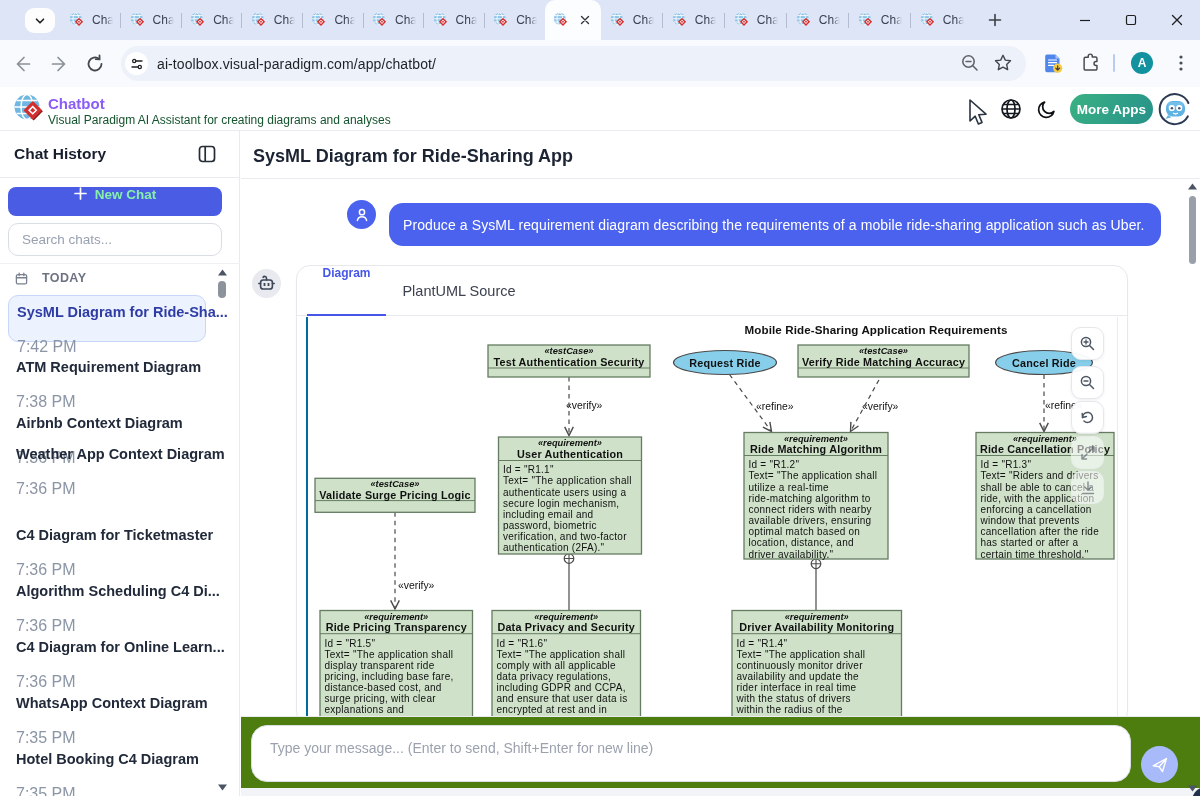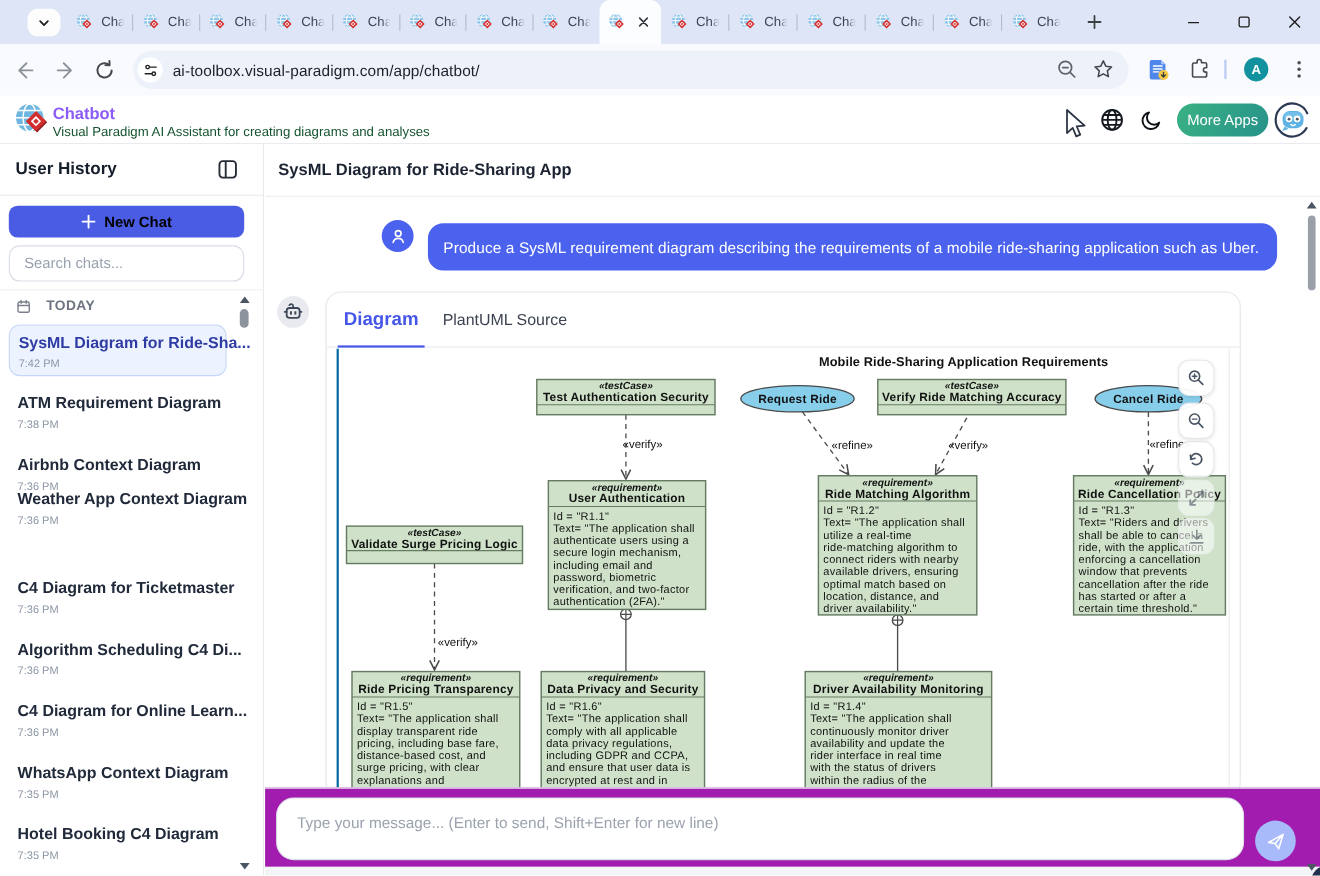--- a/index.html
+++ b/index.html
@@ -18,57 +18,57 @@
 
   #toolbar { left:0; top:40px; width:1200px; height:47px; background:#f8fafd; }
   #omnibox { left:121px; top:46px; width:905px; height:35px; background:#edf1fa; border-radius:18px; }
   #sitechip { left:125px; top:52px; width:23px; height:23px; background:#fff; border-radius:50%; display:flex; align-items:center; justify-content:center; }
   #urltext { left:157px; top:46px; height:35px; display:flex; align-items:center; font-size:14px; color:#1d2126; letter-spacing:.1px; }
 
   
   #appheader { left:0; top:87px; width:1200px; height:44px; background:#fff; border-bottom:1px solid #e9ebef; }
   #appname { left:48px; top:95px; font-size:15px; font-weight:bold; color:#8b5cf6; }
   #apptag { left:48px; top:113px; font-size:12px; color:#14532d; }
-  #moreapps { left:1070px; top:94px; width:83px; height:30px; border-radius:15px; background:linear-gradient(120deg,#3ab183 0%,#27928a 100%); color:#fff; font-size:13.5px; font-weight:normal; display:flex; align-items:center; justify-content:center; }
+  #moreapps { left:1070px; top:94px; width:83px; height:30px; border-radius:15px; background:linear-gradient(120deg,#3ab183 0%,#27928a 100%); color:#fff; font-size:13.5px; font-weight:bold; display:flex; align-items:center; justify-content:center; }
 
   
   #sidebar { left:0; top:131px; width:240px; height:665px; background:#fff; border-right:1px solid #e8eaee; }
   #sb-title { left:14px; top:145px; font-size:15.5px; font-weight:bold; color:#161d2b; }
   #sb-divider1 { left:0; top:177px; width:240px; height:1px; background:#e9ebef; }
-  #newchat { left:8px; top:187px; width:214px; height:29px; border-radius:8px; background:#4a5ce4; color:#000000; display:flex; align-items:center; justify-content:center; gap:8px; font-size:13.5px; font-weight:600; }
+  #newchat { left:8px; top:187px; width:214px; height:29px; border-radius:8px; background:#4a5ce4; color:#86efac; display:flex; align-items:flex-start; justify-content:center; gap:8px; font-size:13.5px; font-weight:600; }
   #searchbox { left:8px; top:223px; width:214px; height:33px; border-radius:10px; border:1px solid #d9dde5; background:#fff; display:flex; align-items:center; }
   #searchbox .ph { margin-left:13px; font-size:13.5px; color:#98a1b0; }
   #sb-divider2 { left:0; top:263px; width:240px; height:1px; background:#eef0f4; }
   #todayrow { left:15px; top:271px; display:flex; align-items:center; gap:14px; }
   #todaylabel { font-size:12.5px; font-weight:bold; color:#6c7482; letter-spacing:.4px; }
   .chatitem { left:8px; width:198px; }
   .chatitem .ct { font-size:14.5px; font-weight:600; color:#212a3a; white-space:nowrap; }
-  .chatitem .cm { font-size:10px; color:#8b95a5; margin-top:6px; }
+  .chatitem .cm { font-size:16px; color:#8b95a5; margin-top:18px; }
   .chatitem-sel { background:#ecf2fe; border:1px solid #c7d7f9; border-radius:10px; }
   .sb-thumb { left:218px; top:281px; width:8px; height:17px; border-radius:4px; background:#8d939d; }
 
   
-  #pagetitle { left:253px; top:146px; font-size:15px; font-weight:bold; color:#1c2433; }
+  #pagetitle { left:253px; top:146px; font-size:18px; font-weight:bold; color:#1c2433; }
   #main-divider { left:241px; top:178px; width:959px; height:1px; background:#e9ebef; }
   #chatarea { left:241px; top:179px; width:959px; height:537px; background:#fff; overflow:hidden; }
   #userbubble { left:148px; top:24px; width:772px; height:43px; border-radius:14px; background:#4b62ee; display:flex; align-items:center; }
   #userbubble .bt { margin-left:14px; font-size:14px; color:#fff; font-weight:500; letter-spacing:.1px; white-space:nowrap; }
   #useravatar { left:106px; top:21px; width:29px; height:29px; border-radius:50%; background:#4b62ee; display:flex; align-items:center; justify-content:center; }
   #botavatar { left:11px; top:90px; width:29px; height:29px; border-radius:50%; background:#e8eaef; display:flex; align-items:center; justify-content:center; }
   #respcard { left:55px; top:86px; width:832px; height:460px; background:#fff; border:1px solid #e6e8ee; border-radius:14px; box-shadow:0 1px 2px rgba(16,24,40,.04); }
   #tabrow { left:56px; top:87px; width:830px; height:50px; border-bottom:1px solid #e8eaee; }
-  #dtab1 { left:66px; top:87px; width:79px; height:50px; display:flex; align-items:center; justify-content:center; font-size:17px; font-weight:600; color:#4656e8; border-bottom:2.5px solid #4656e8; }
+  #dtab1 { left:66px; top:87px; width:79px; height:50px; display:flex; justify-content:center; font-size:12px; font-weight:600; color:#4656e8; border-bottom:2.5px solid #4656e8; }
   #dtab2 { left:153px; top:87px; width:130px; height:50px; display:flex; align-items:center; justify-content:center; font-size:14.5px; color:#3c4250; }
   #dviewport { left:65px; top:138px; width:812px; height:399px; border-left:2px solid #0369a1; border-right:1px solid #ececec; background:#fff; overflow:hidden; }
   .fbtn { width:33px; height:33px; border-radius:10px; background:rgba(255,255,255,.95); border:1px solid #e5e7eb; box-shadow:0 1px 3px rgba(0,0,0,.08); display:flex; align-items:center; justify-content:center; }
   .fbtn-faint { background:rgba(255,255,255,.55); border:1px solid rgba(229,231,235,.5); box-shadow:none; }
   .fbtn-faint svg { opacity:.62; }
 
   
-  #composer { left:241px; top:716px; width:959px; height:72px; background:#a21caf; border-top:1px solid #e9ebef; }
+  #composer { left:241px; top:716px; width:959px; height:72px; background:#4d7c0f; border-top:1px solid #e9ebef; }
   #msgbox { left:10px; top:8px; width:880px; height:57px; border-radius:16px; border:1px solid #dbdee5; background:#fff; }
   #msgbox .ph { position:absolute; left:18px; top:14px; font-size:14px; color:#9ba2ae; }
   #sendbtn { left:900px; top:29px; width:37px; height:37px; border-radius:50%; background:#a8baf9; display:flex; align-items:center; justify-content:center; }
   #bottomstrip { left:241px; top:788px; width:959px; height:8px; background:#f3f4f7; }
   #cornerdot { left:1192px; top:787px; width:28px; height:28px; border-radius:50%; background:#22304d; }
 
   
   text { font-family:"Liberation Sans", sans-serif; fill:#111; }
   .st { font-size:9.3px; font-style:italic; font-weight:600; text-anchor:middle; }
   .nm { font-size:10.8px; font-weight:bold; text-anchor:middle; letter-spacing:.2px; }
@@ -392,21 +392,21 @@
     <circle cx="14.9" cy="17.3" r="1.3" fill="#4a5568"></circle>
       <circle cx="22.3" cy="17.3" r="1.3" fill="#4a5568"></circle>
     <path d="M16.5 22.3 q2 1.4 4 0" fill="none" stroke="#fff" stroke-width="1.3" stroke-linecap="round"></path>
   </g>
 </svg>
 <svg class="abs" style="left:967px;top:99px;" width="26" height="30" viewBox="0 0 26 30">
   <path d="M3 1 L3 22 L8.2 17.2 L11.4 25 L15 23.4 L11.8 15.8 L19 15.2 Z" fill="#fff" stroke="#2a3342" stroke-width="1.6" stroke-linejoin="round"></path>
 </svg>
 
 <div id="sidebar" class="abs"></div>
-<div id="sb-title" class="abs">User History</div>
+<div id="sb-title" class="abs">Chat History</div>
 <div class="abs" style="left:197px;top:144px;width:20px;height:20px;">
   <svg width="20" height="20" viewBox="0 0 20 20">
     <rect x="2.5" y="2.5" width="15" height="15" rx="3" fill="none" stroke="#262c36" stroke-width="1.7"></rect>
     <path d="M8.2 2.5 V17.5" stroke="#262c36" stroke-width="1.7"></path>
   </svg>
 </div>
 <div id="sb-divider1" class="abs"></div>
 <div id="newchat" class="abs">
   <svg width="13" height="13" viewBox="0 0 13 13">
       <path d="M6.5 1 V12 M1 6.5 H12" stroke="#fff" stroke-width="1.7" stroke-linecap="round"></path>

